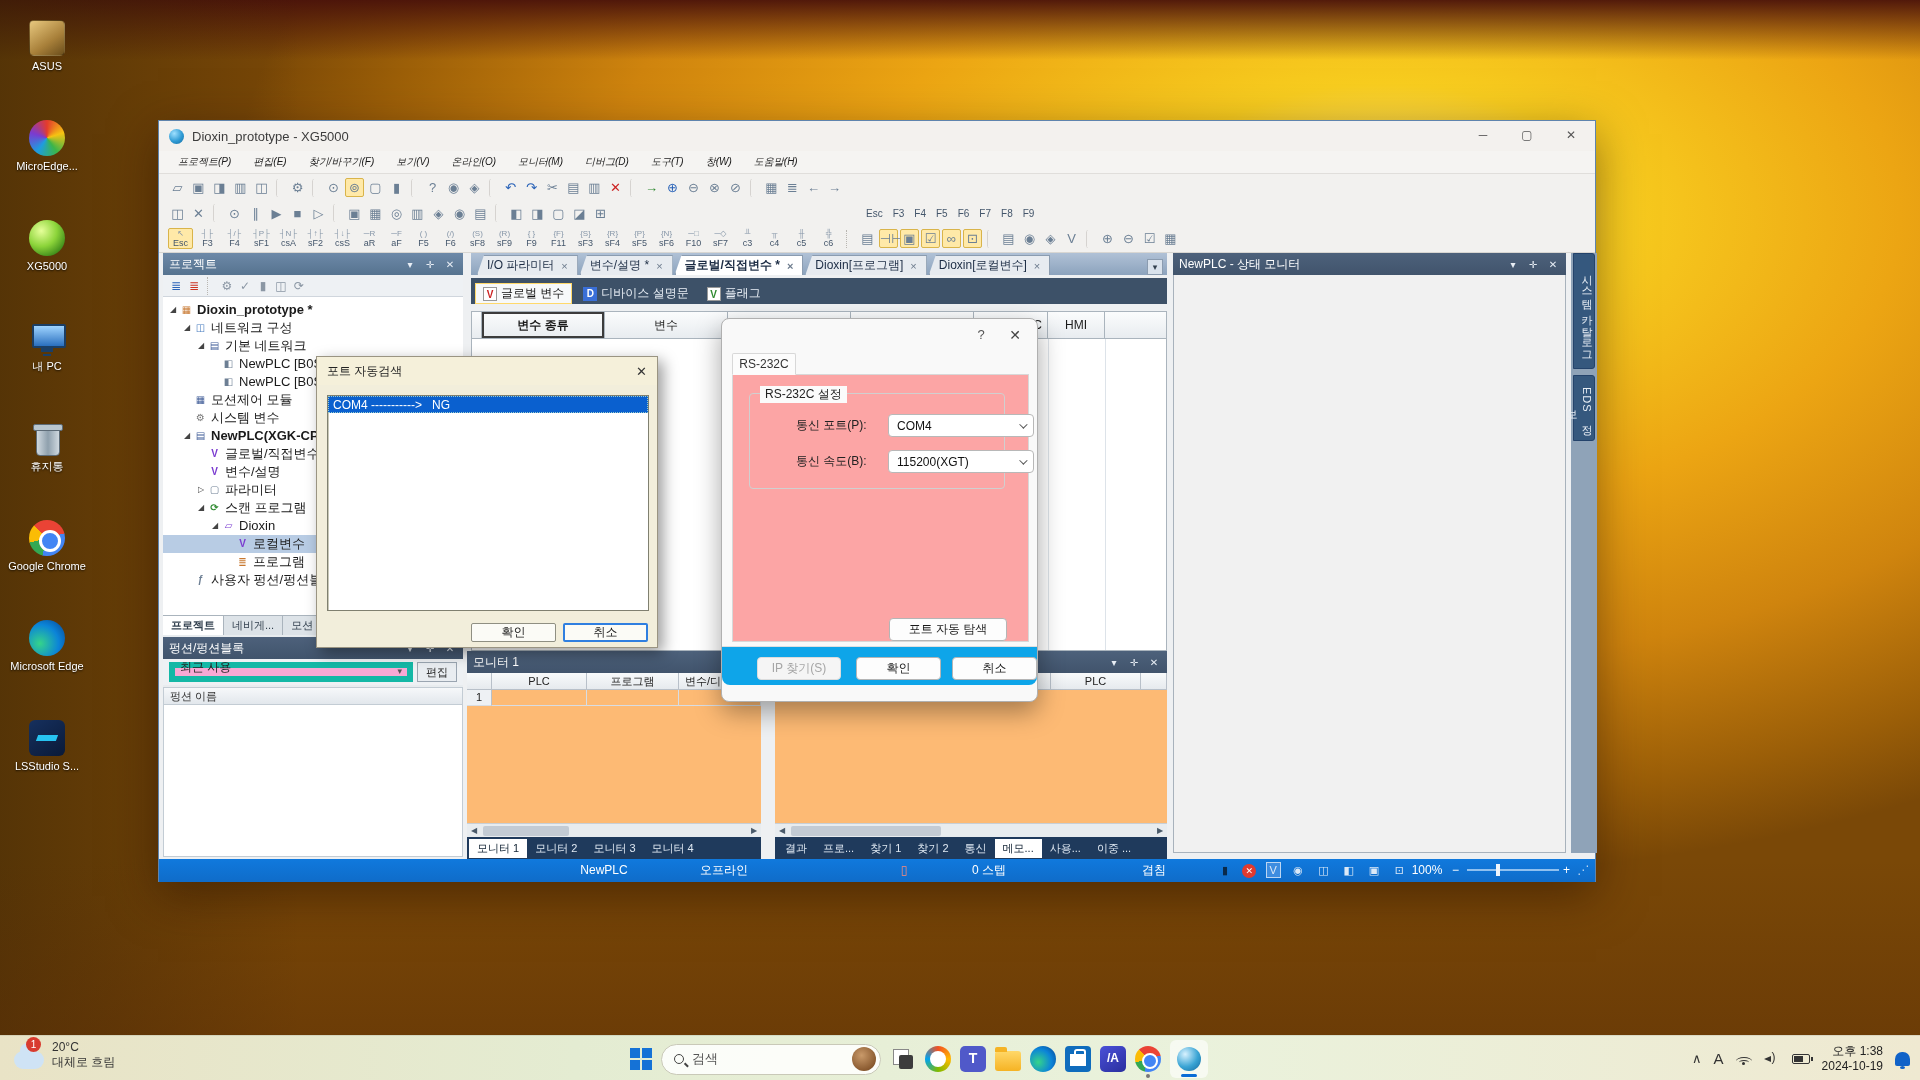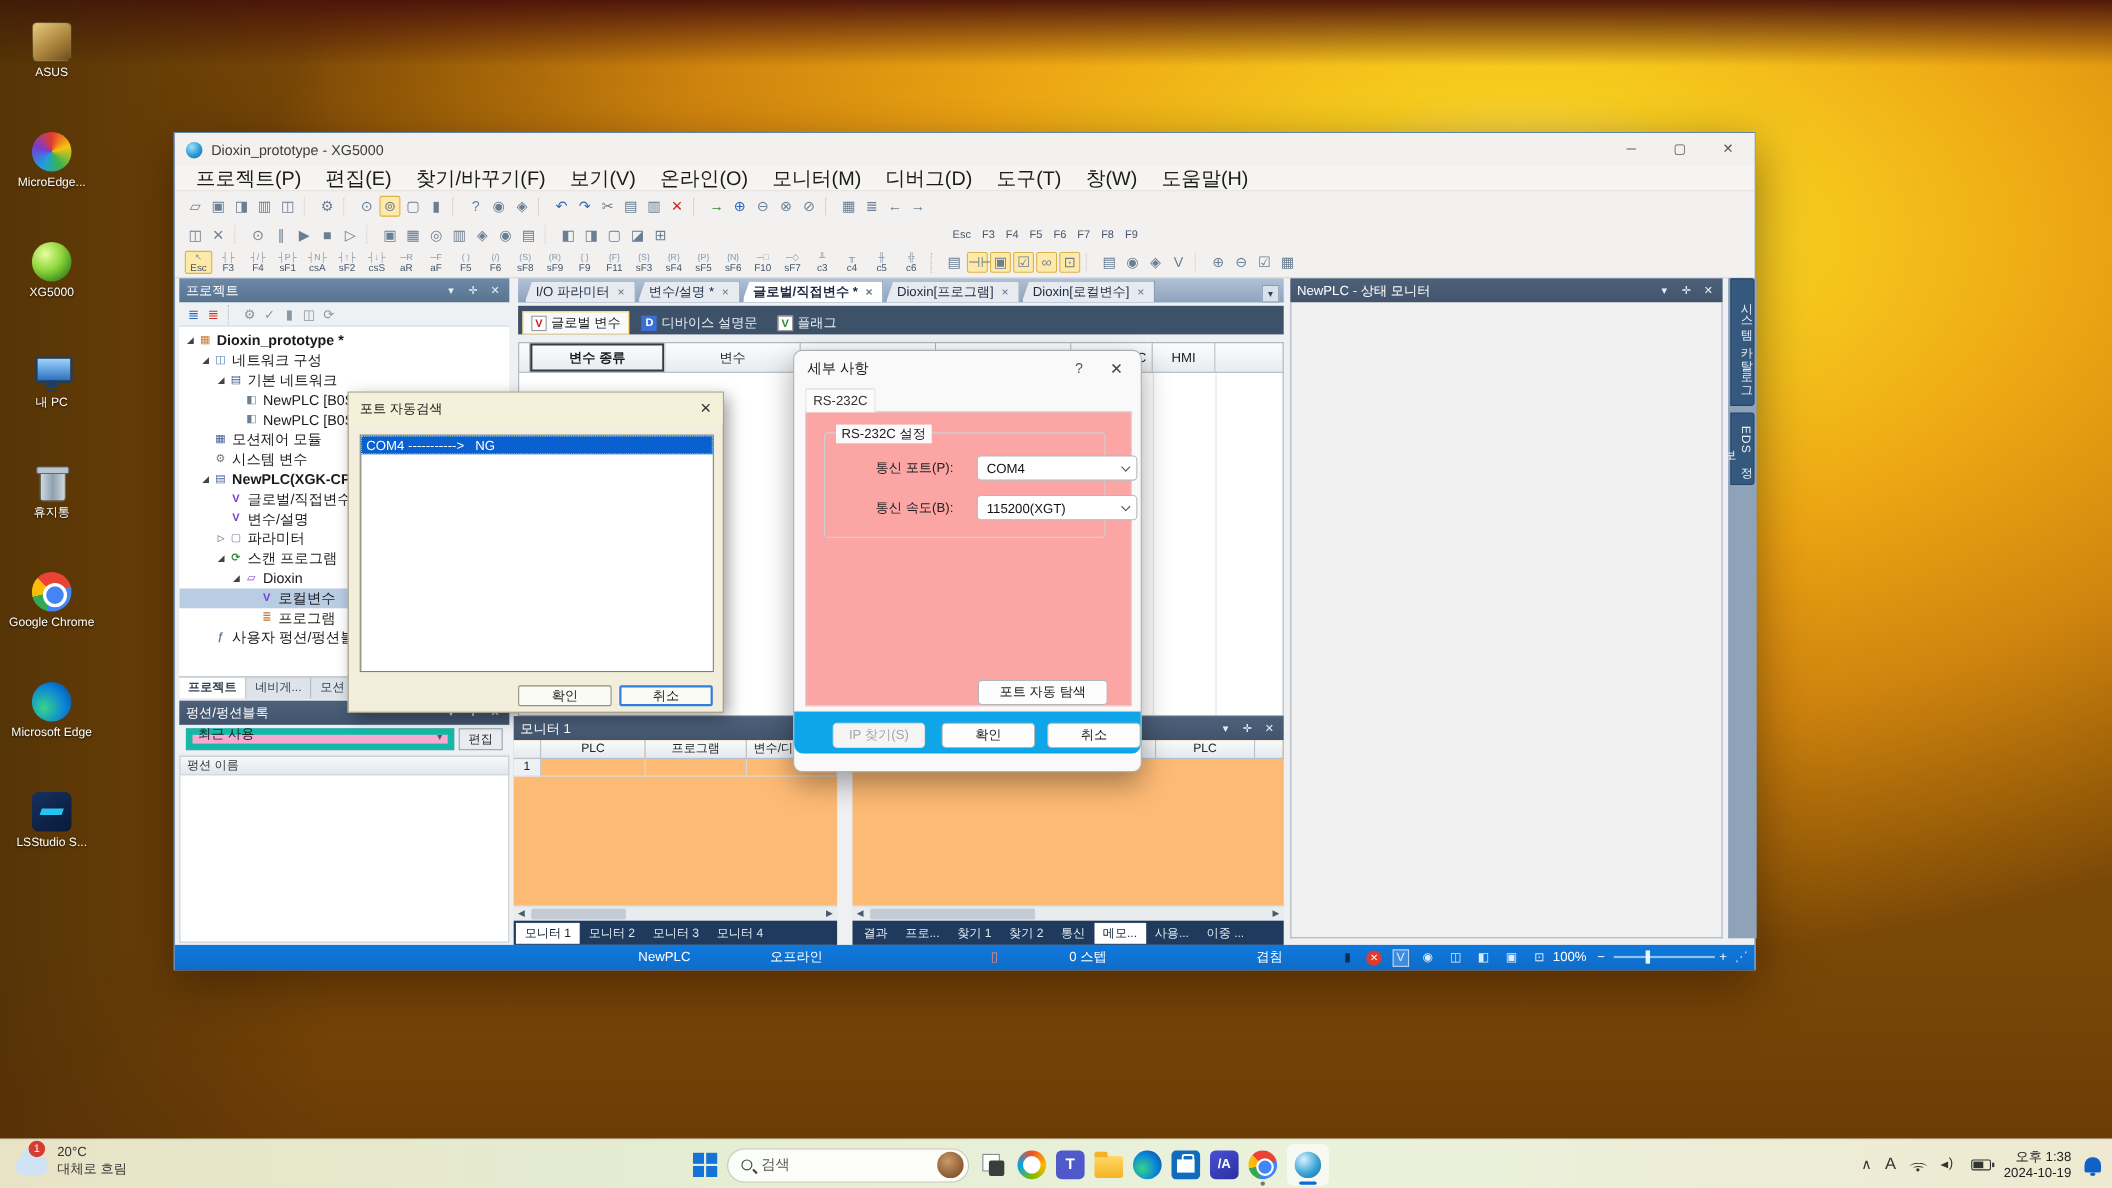--- a/index.html
+++ b/index.html
@@ -36,21 +36,21 @@
   .ic-ls:before{content:"";position:absolute;left:8px;top:15px;width:20px;height:6px;background:#27c3f0;transform:skewX(-20deg);}
 
   
   .win{left:158px;top:120px;width:1438px;height:762px;background:#eef0f2;border:1px solid #5f84ad;box-shadow:0 14px 44px rgba(40,15,0,.5);}
   .titlebar{left:0;top:0;width:100%;height:30px;background:#f3f1ee;display:flex;align-items:center;}
   .appico{width:15px;height:15px;border-radius:50%;margin:0 8px 0 10px;background:radial-gradient(circle at 35% 30%,#9fe0ff,#2e9ad4 55%,#156a9e);}
   .wtitle{font-size:13px;color:#3c3c3c;}
   .wctrls{position:absolute;right:2px;top:0;display:flex;}
   .wc{width:44px;height:29px;text-align:center;line-height:29px;font-size:12px;color:#555;}
   .menubar{left:0;top:30px;width:100%;height:23px;background:#f5f4f2;border-bottom:1px solid #e0dedb;display:flex;align-items:center;padding-left:8px;}
-  .mitem{font-size:18px;color:#1b1b1b;padding:0 11px;line-height:22px;}
+  .mitem{font-size:10px;color:#1b1b1b;padding:0 11px;line-height:22px;font-style:italic;}
 
   .tb{left:0;width:100%;background:#f2f1ef;display:flex;align-items:center;padding-left:8px;}
   .tb1{top:53px;height:27px;}
   .tb2{top:80px;height:24px;}
   .tb3{top:104px;height:28px;border-bottom:1px solid #d8d6d2;}
   .tbi{width:19px;height:19px;margin:0 1px;text-align:center;line-height:19px;font-size:13px;color:#6b7f94;border-radius:2px;}
   .tbi.hl{background:#ffe9a8;border:1px solid #d9b44a;line-height:17px;}
   .c-rd{color:#cc2222;}.c-bl{color:#2a63b8;}.c-gr{color:#2f8a31;}
   .sep{width:7px;height:18px;border-left:1px dotted #b9b6b1;margin:0 4px;}
   .key{display:inline-flex;flex-direction:column;align-items:center;width:25px;margin:0 1px;}
@@ -958,23 +958,20 @@
       <span class="dx">✕</span>
     </div>
     <div class="lbox">
       <div class="lsel">COM4 -----------&gt;   NG</div>
     </div>
     <span class="xpbtn" style="left:154px;top:266px;width:85px;">확인</span>
     <span class="xpbtn foc" style="left:246px;top:266px;width:85px;">취소</span>
   </div>
 
   <div class="abs dlg2">
-    <div class="dtitle">
-      <span>세부 사항</span>
-    </div>
     <span class="dhq">?</span>
     <span class="dx2">✕</span>
     <div class="tabbox">RS-232C</div>
     <div class="tabpage">
       <div class="group">
         <span class="glegend">RS-232C 설정</span>
         <div class="frow" style="top:20px;">
           <span class="flabel">통신 포트(P):</span>
           <span class="wcombo">
             <span>COM4</span>

